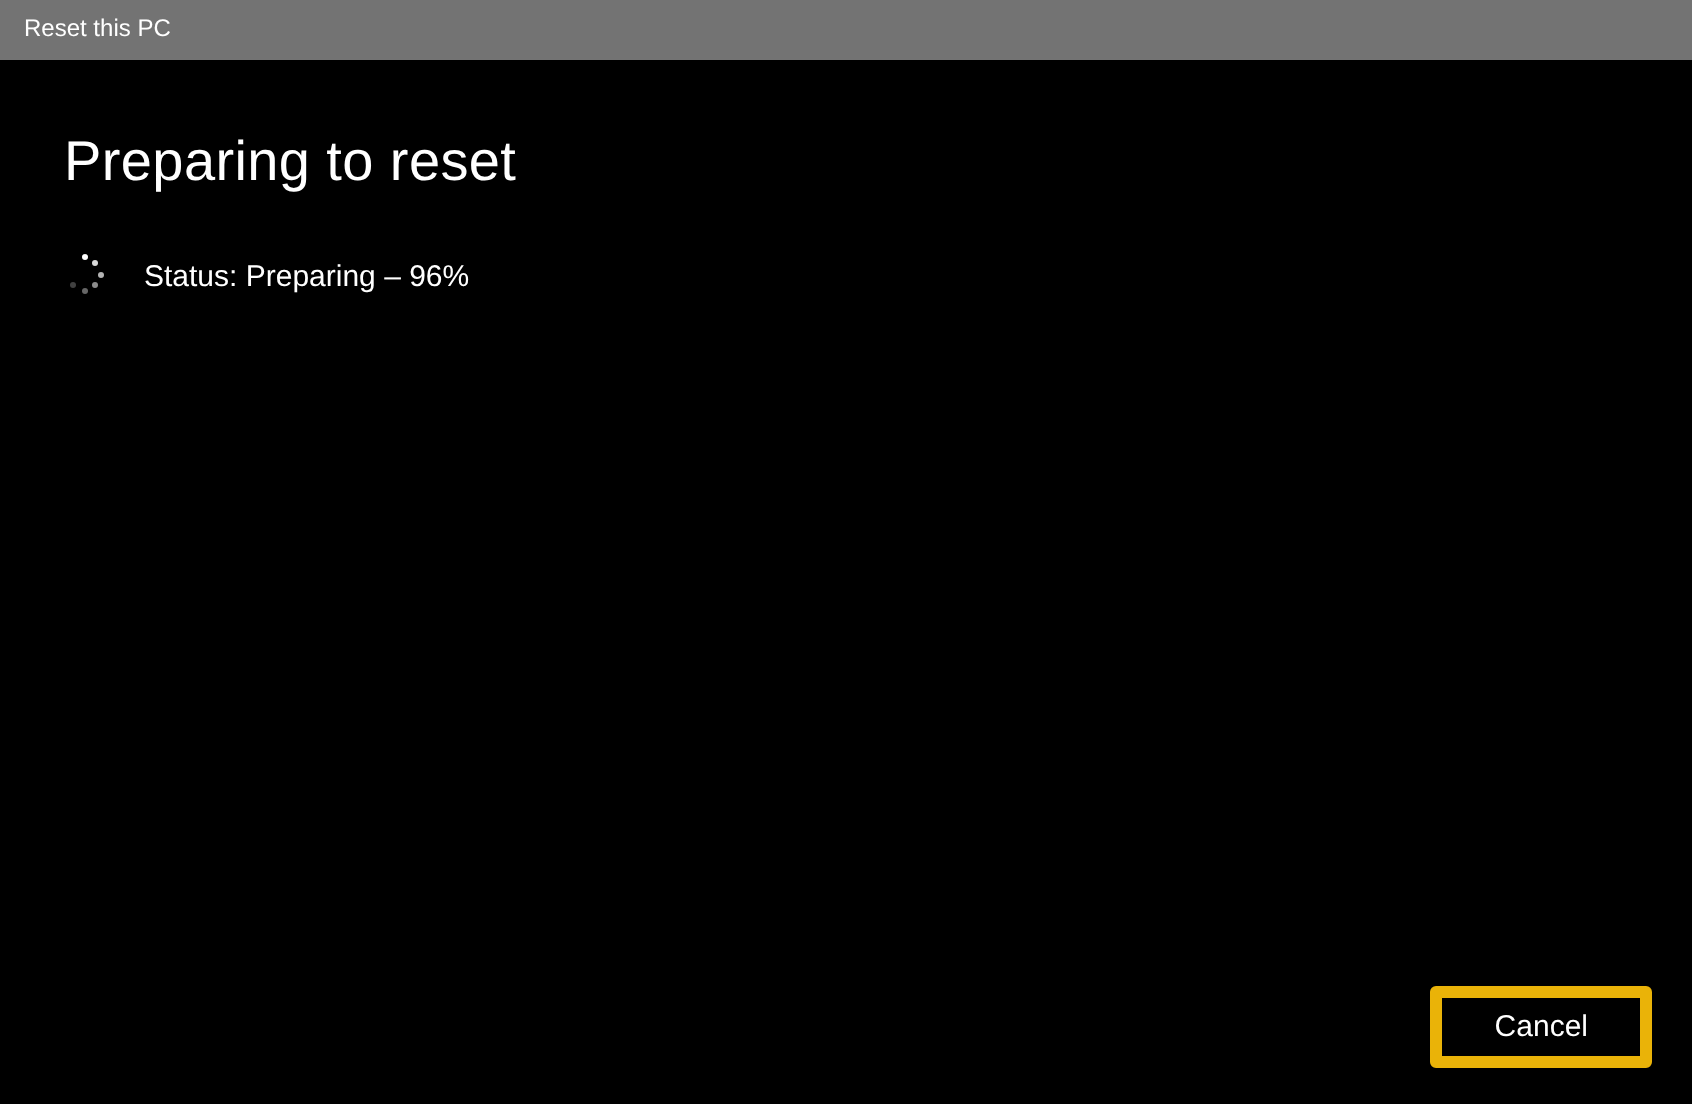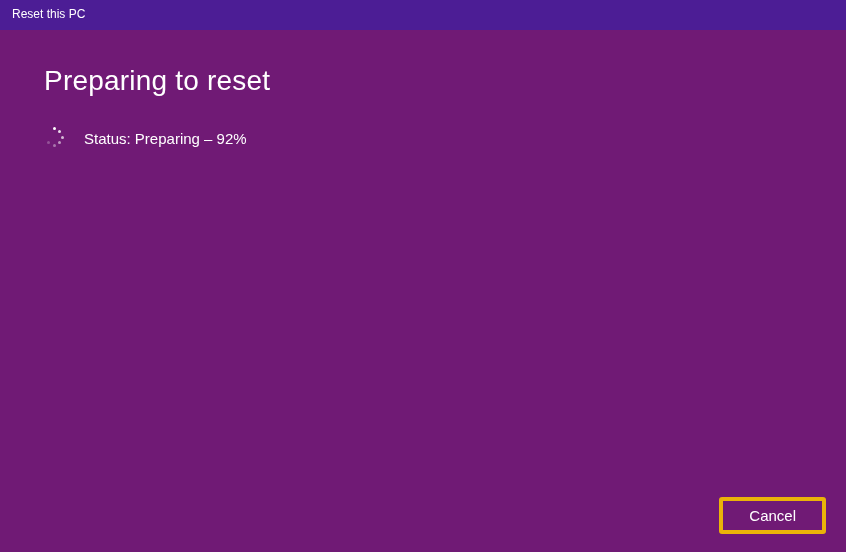--- a/index.html
+++ b/index.html
@@ -9,30 +9,30 @@
     }
     body {
       width: 846px;
       height: 552px;
       font-family: 'Segoe UI', Tahoma, sans-serif;
       overflow: hidden;
       background: #0063b1;
     }
     .title-bar {
       height: 30px;
-      background: #4c1d95;
+      background: #737373;
       color: #ffffff;
       font-size: 12px;
       padding: 7px 12px;
       font-weight: 400;
     }
     .main-area {
-      background: #701a75;
+      background: #000000;
       height: 522px;
-      padding: 35px 32px 20px 44px;
+      padding: 35px 32px 20px 32px;
       position: relative;
       color: #ffffff;
     }
     .heading {
       font-size: 28px;
       font-weight: 300;
       margin-bottom: 28px;
       letter-spacing: 0.2px;
     }
     .status-row {
@@ -70,21 +70,21 @@
       line-height: 1.9;
       font-weight: 400;
     }
     .footer {
       position: absolute;
       bottom: 18px;
       right: 20px;
     }
     .cancel-btn {
       background: transparent;
-      border: 4px solid #eab308;
+      border: 6px solid #eab308;
       color: #ffffff;
       font-size: 15px;
       font-family: inherit;
       padding: 6px 26px;
       border-radius: 3px;
       cursor: pointer;
       font-weight: 400;
       text-align: center;
     }
   </style>
@@ -101,20 +101,20 @@
   <div class="status-row">
     <div class="spinner">
       <span></span>
         <span></span>
         <span></span>
         <span></span>
         <span></span>
         <span></span>
     </div>
     <div class="status-text">
-      <div>Status: Preparing – 92%</div>
+      <div>Status: Preparing – 96%</div>
     </div>
   </div>
 
   <div class="footer">
     <button class="cancel-btn">Cancel</button>
   </div>
 </div>
 
 </body></html>

